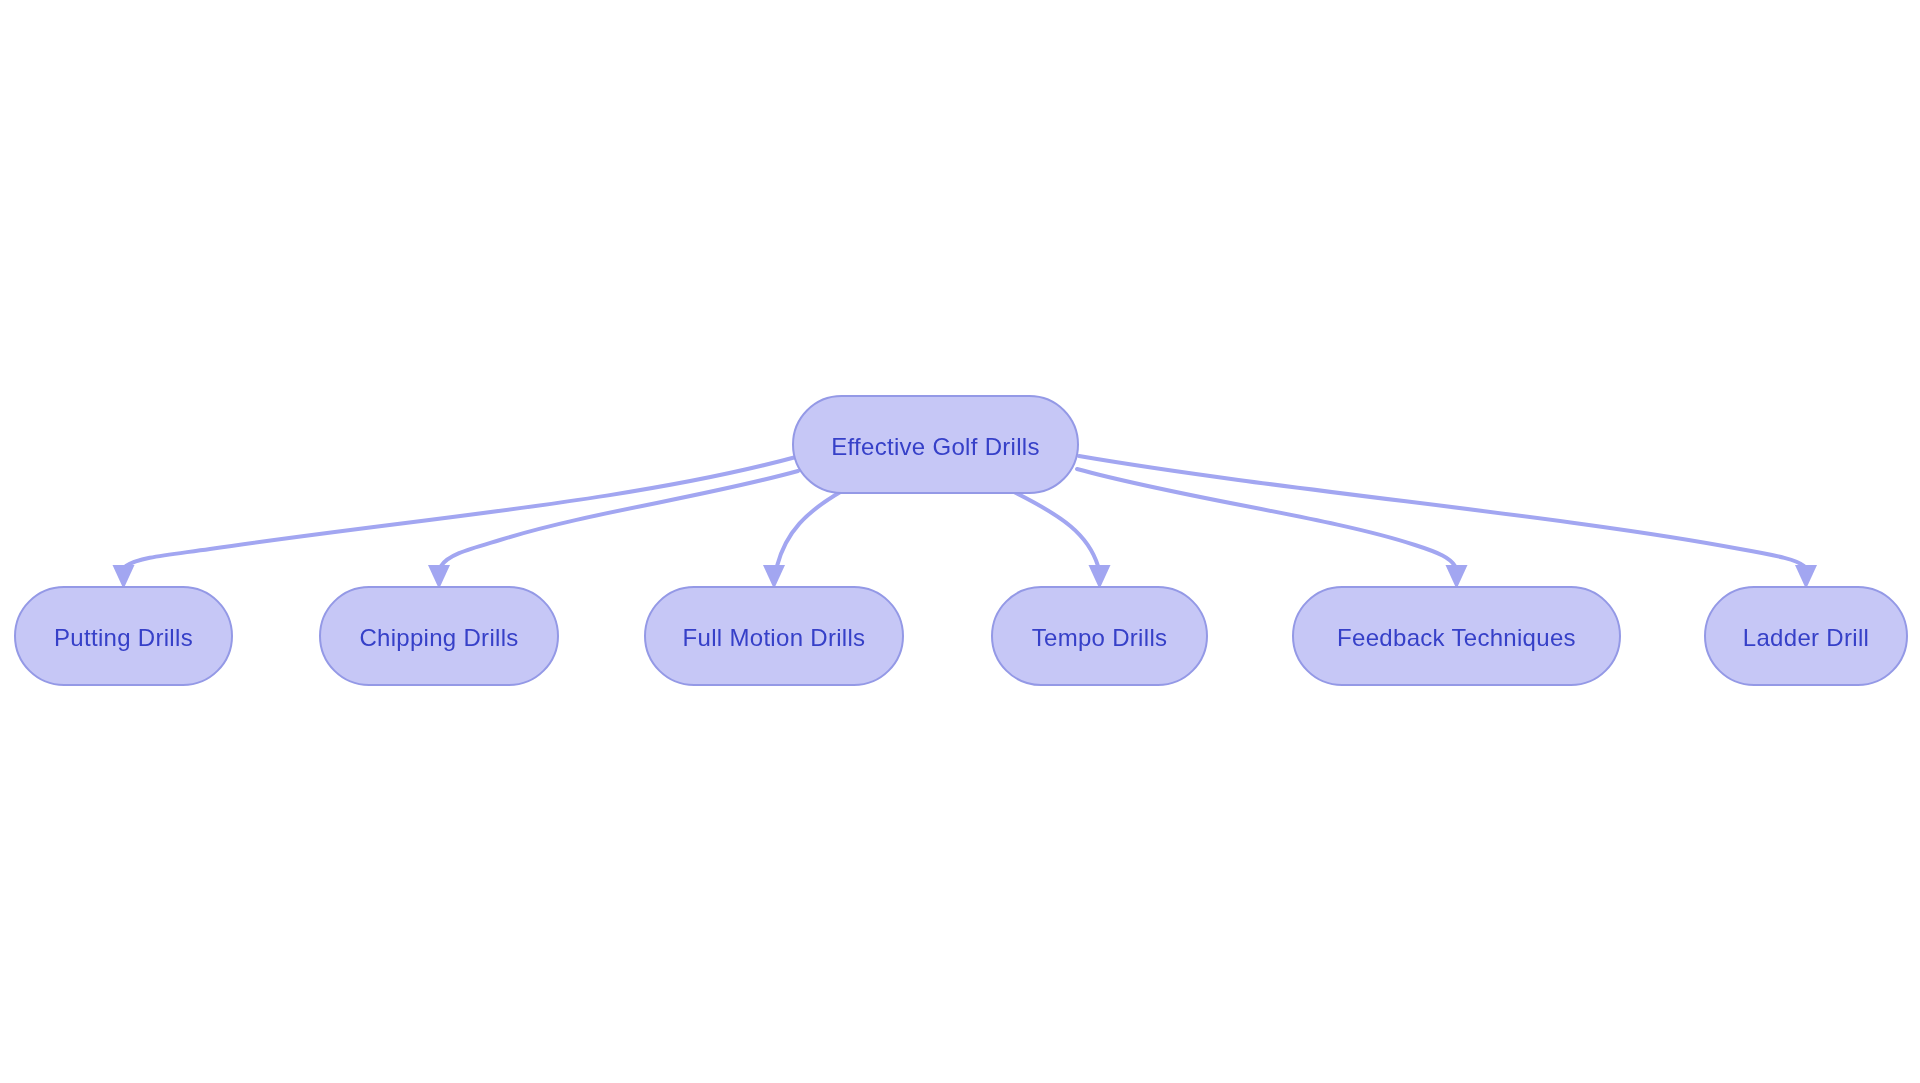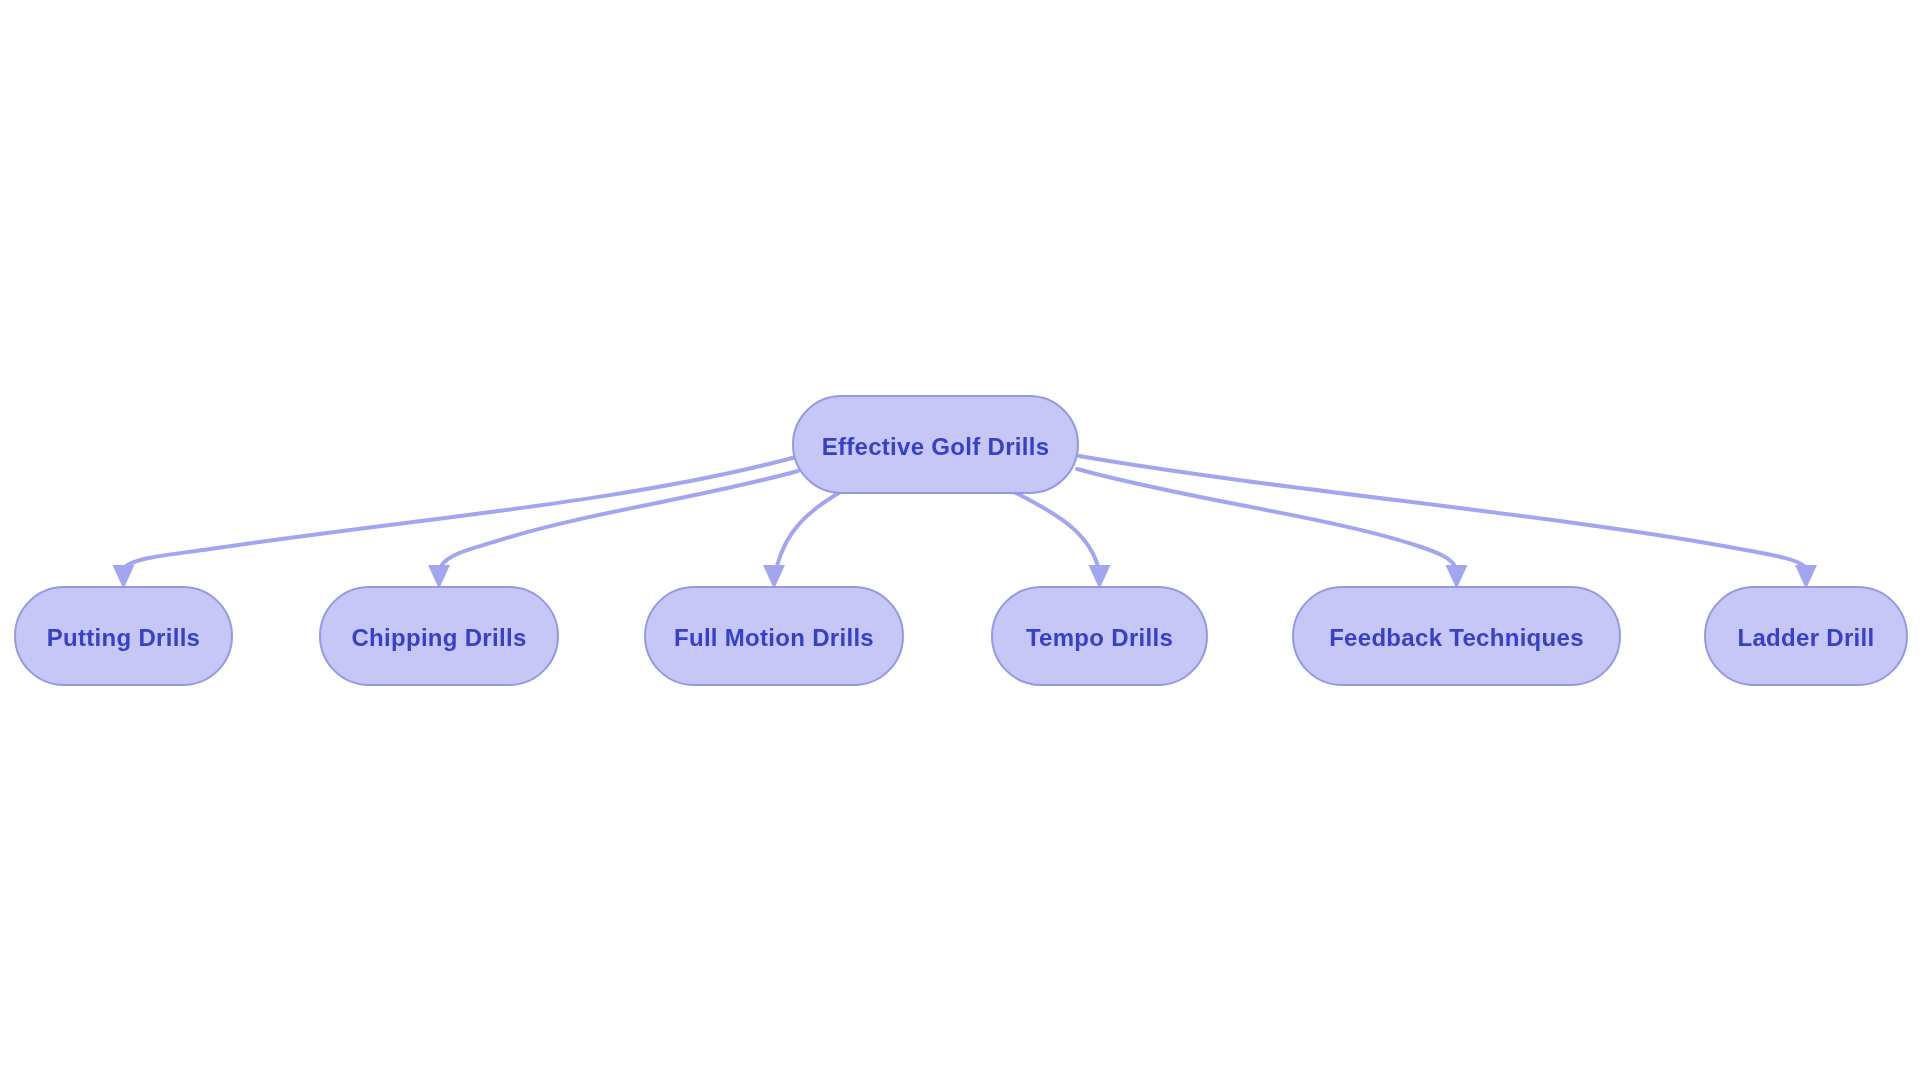--- a/index.html
+++ b/index.html
@@ -4,21 +4,21 @@
 <style>
   :root{
     --node-fill:#c6c7f6;
     --node-border:#9499e6;
     --node-text:#3640c8;
     --edge:#a2a6f1;
     --bg:#ffffff;
   }
   html,body{margin:0;padding:0;background:var(--bg);}
   .canvas{
-    width:1920px;height:1002px;position:relative;overflow:hidden;background:var(--bg);font-weight:bold;
+    width:1920px;height:1002px;position:relative;overflow:hidden;background:var(--bg);
   }
   svg{display:block;}
   .edge{
     stroke:var(--edge);
     stroke-width:4;
     fill:none;
     stroke-linecap:round;
   }
   .arrow{fill:var(--edge);stroke:none;}
   .node rect{

